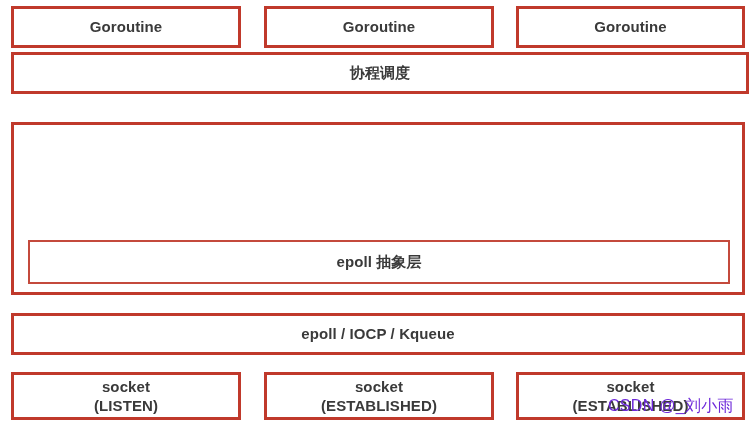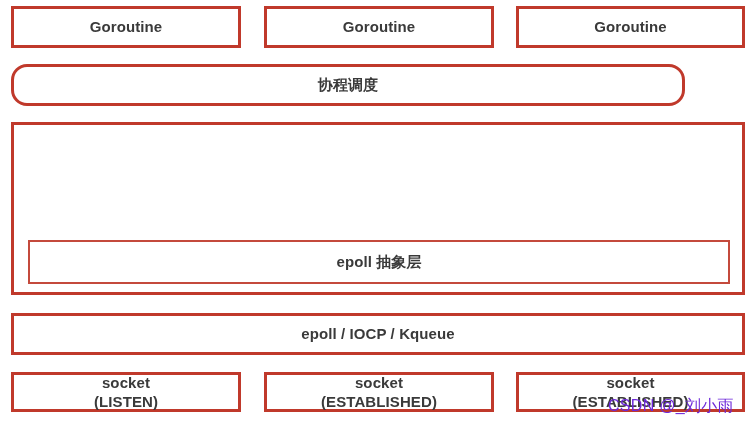--- a/index.html
+++ b/index.html
@@ -46,24 +46,23 @@
 
   
   .goroutine { top: 6px; height: 42px; }
   .col-1 { left: 11px;  width: 230px; }
   .col-2 { left: 264px; width: 230px; }
   .col-3 { left: 516px; width: 229px; }
 
   
   .scheduler {
     left: 11px;
-    top: 64px;
-    width: 674px;
+    top: 52px;
+    width: 738px;
     height: 42px;
-    border-radius: 16px;
   }
 
   
   .runtime-container {
     left: 11px;
     top: 122px;
     width: 734px;
     height: 173px;
     justify-content: flex-end;
     align-items: stretch;
@@ -78,21 +77,21 @@
 
   
   .multiplexer {
     left: 11px;
     top: 313px;
     width: 734px;
     height: 42px;
   }
 
   
-  .socket { top: 372px; height: 40px; }
+  .socket { top: 372px; height: 48px; }
   .socket .line { display: block; }
 
   
   .watermark {
     position: absolute;
     left: 608px;
     top: 396px;
     font-size: 16px;
     font-weight: normal;
     color: #6d28d9;

